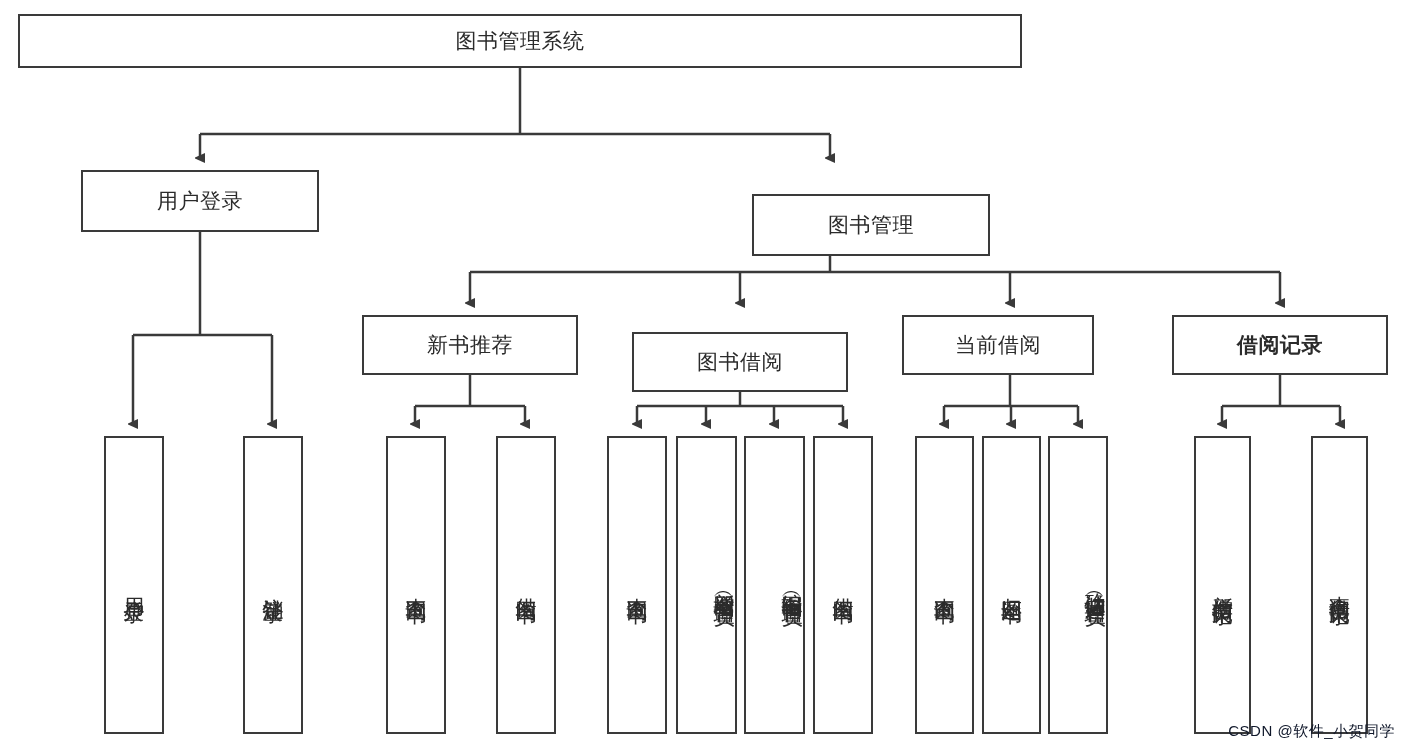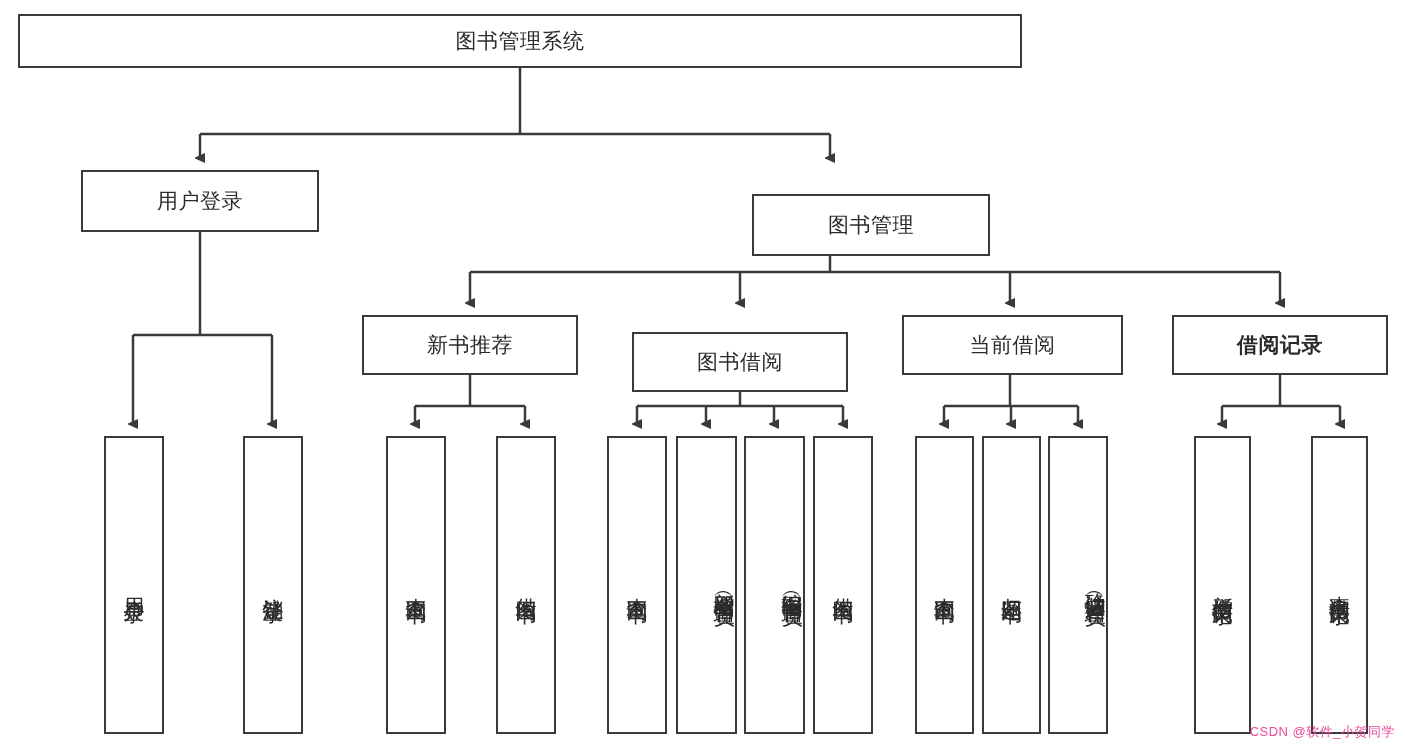--- a/index.html
+++ b/index.html
@@ -56,22 +56,22 @@
     align-items: center;
   }
   .node-label {
     display: block;
     white-space: nowrap;
   }
   .watermark {
     position: absolute;
     right: 10px;
     bottom: 6px;
-    font-size: 13px;
-    color: #ec4899;
+    font-size: 15px;
+    color: #0f172a;
     letter-spacing: 0.5px;
     user-select: none;
     white-space: nowrap;
     margin-top: 16px;
   }
 </style>
 </head>
 <body>
 
 <div id="diagram-root">
@@ -148,21 +148,21 @@
   <div class="node-box horizontal" style="left:752px; top:170px; width:238px; height:62px;margin-top:24px;">
     <span class="node-label">图书管理</span>
   </div>
 
   <div class="node-box horizontal" style="left:362px; top:315px; width:216px; height:60px;">
     <span class="node-label">新书推荐</span>
   </div>
   <div class="node-box horizontal" style="left:632px; top:315px; width:216px; height:60px;margin-top:17px;">
     <span class="node-label">图书借阅</span>
   </div>
-  <div class="node-box horizontal" style="left:902px; top:315px; width:221px; height:60px;text-align:center;">
+  <div class="node-box horizontal" style="left:902px; top:315px; width:192px; height:60px;text-align:center;">
     <span class="node-label">当前借阅</span>
   </div>
   <div class="node-box horizontal" style="left:1172px; top:315px; width:216px; height:60px;font-weight:bold;">
     <span class="node-label">借阅记录</span>
   </div>
 
   <div class="node-box vertical centered" style="left:104px; top:436px; width:60px; height:298px;">
     <span class="node-label">用户登录</span>
   </div>
   <div class="node-box vertical centered" style="left:243px; top:436px; width:60px; height:298px;">

